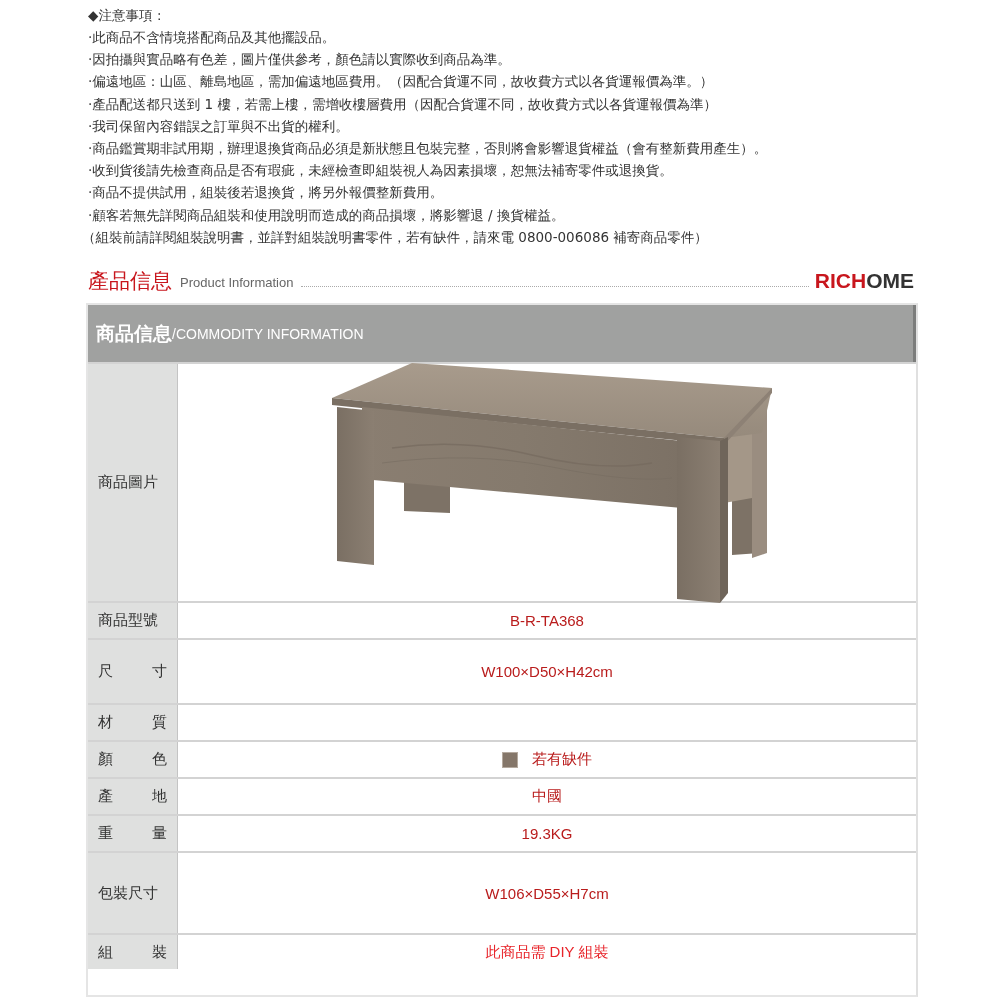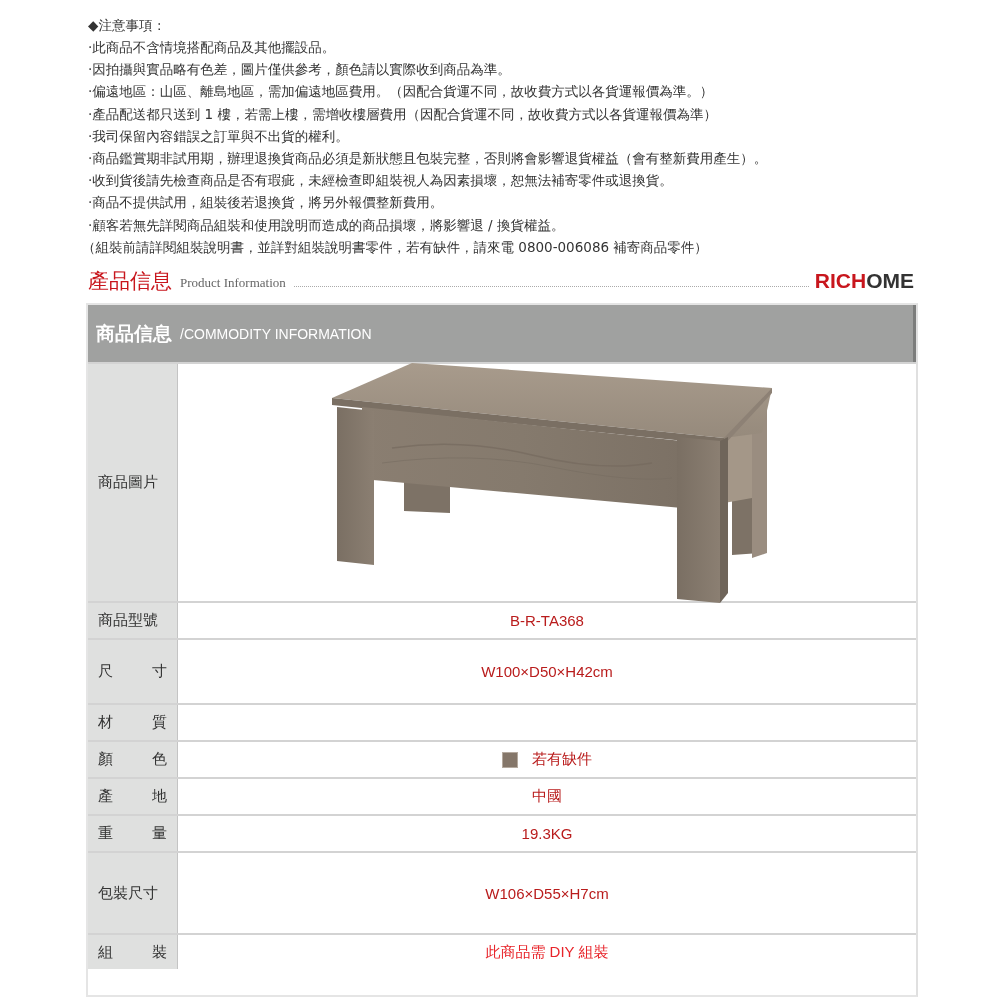--- a/index.html
+++ b/index.html
@@ -1,35 +1,35 @@
 <!DOCTYPE html>
 <html><head>
 <meta charset="utf-8">
 <style>
   * { box-sizing: border-box; margin: 0; padding: 0; }
   html, body { width: 1000px; height: 1000px; background: #ffffff; overflow: hidden; }
   body { position: relative; font-family: "DejaVu Sans", "Liberation Sans", sans-serif; color: #333; }
 
-  .notes { position: absolute; left: 88px; top: 14px; width: 880px; font-size: 13.5px; color: #333; }
+  .notes { position: absolute; left: 88px; top: 4px; width: 880px; font-size: 13.5px; color: #333; }
   .notes .note-title { height: 22px; line-height: 22px; }
   .notes .note-line { height: 22.2px; line-height: 22.2px; white-space: nowrap; }
   .notes .note-line.footer { margin-left: -6px; }
 
   .section-head { position: absolute; left: 88px; top: 262px; width: 826px; height: 34px; display: flex; align-items: flex-end; }
   .section-head .title-cn { font-size: 21px; color: #c8161d; line-height: 30px; font-weight: normal; }
-  .section-head .title-en { font-size: 13px; color: #666; margin-left: 8px; line-height: 26px; font-family: Liberation Serif, serif; }
+  .section-head .title-en { font-size: 13px; color: #666; margin-left: 8px; line-height: 26px; font-family: Liberation Sans, sans-serif; }
   .section-head .dots { flex: 1; border-bottom: 1px dotted #aaa; margin: 0 6px 9px 8px; height: 1px; }
   .section-head .brand { font-family: "Liberation Sans", sans-serif; font-weight: bold; font-size: 21px; line-height: 30px; letter-spacing: 0px; }
   .brand .b-red { color: #c8161d; }
   .brand .b-dark { color: #333; }
 
   .spec-table { position: absolute; left: 86px; top: 303px; width: 832px; height: 694px; border: 2px solid #e5e5e5; border-right-color: #e0e0e0; background: #fff; }
   .spec-header { height: 57px; background: #a0a1a0; border-right: 3px solid #7c7d7c; display: flex; align-items: center; padding-left: 8px; }
   .spec-header .hcn { color: #fff; font-weight: bold; font-size: 19px; }
-  .spec-header .hen { color: #fff; font-size: 14px; margin-left: 8px; font-family: "Liberation Sans", sans-serif; }
+  .spec-header .hen { color: #fff; font-size: 14px; margin-left: 0; font-family: "Liberation Sans", sans-serif; }
 
   .spec-row { display: flex; border-top: 2px solid #d3d3d3; }
   .spec-row:first-of-type { border-top: none; }
   .spec-label { width: 90px; background: #dfe0df; border-right: 1px solid #c4c4c4; font-size: 15px; color: #333; display: flex; align-items: center; padding: 0 10px; }
   .spec-label.spread { justify-content: space-between; }
   .spec-label.spread span { display: inline-block; }
   .spec-value { flex: 1; display: flex; align-items: center; justify-content: center; font-size: 15px; color: #b91c1c; font-family: "Liberation Sans", "DejaVu Sans", sans-serif; }
   .spec-value.red { color: #e8242a; }
 
   .swatch { width: 16px; height: 16px; background: #85776a; border: 1px solid #b5aa9f; display: inline-block; margin-right: 14px; }

